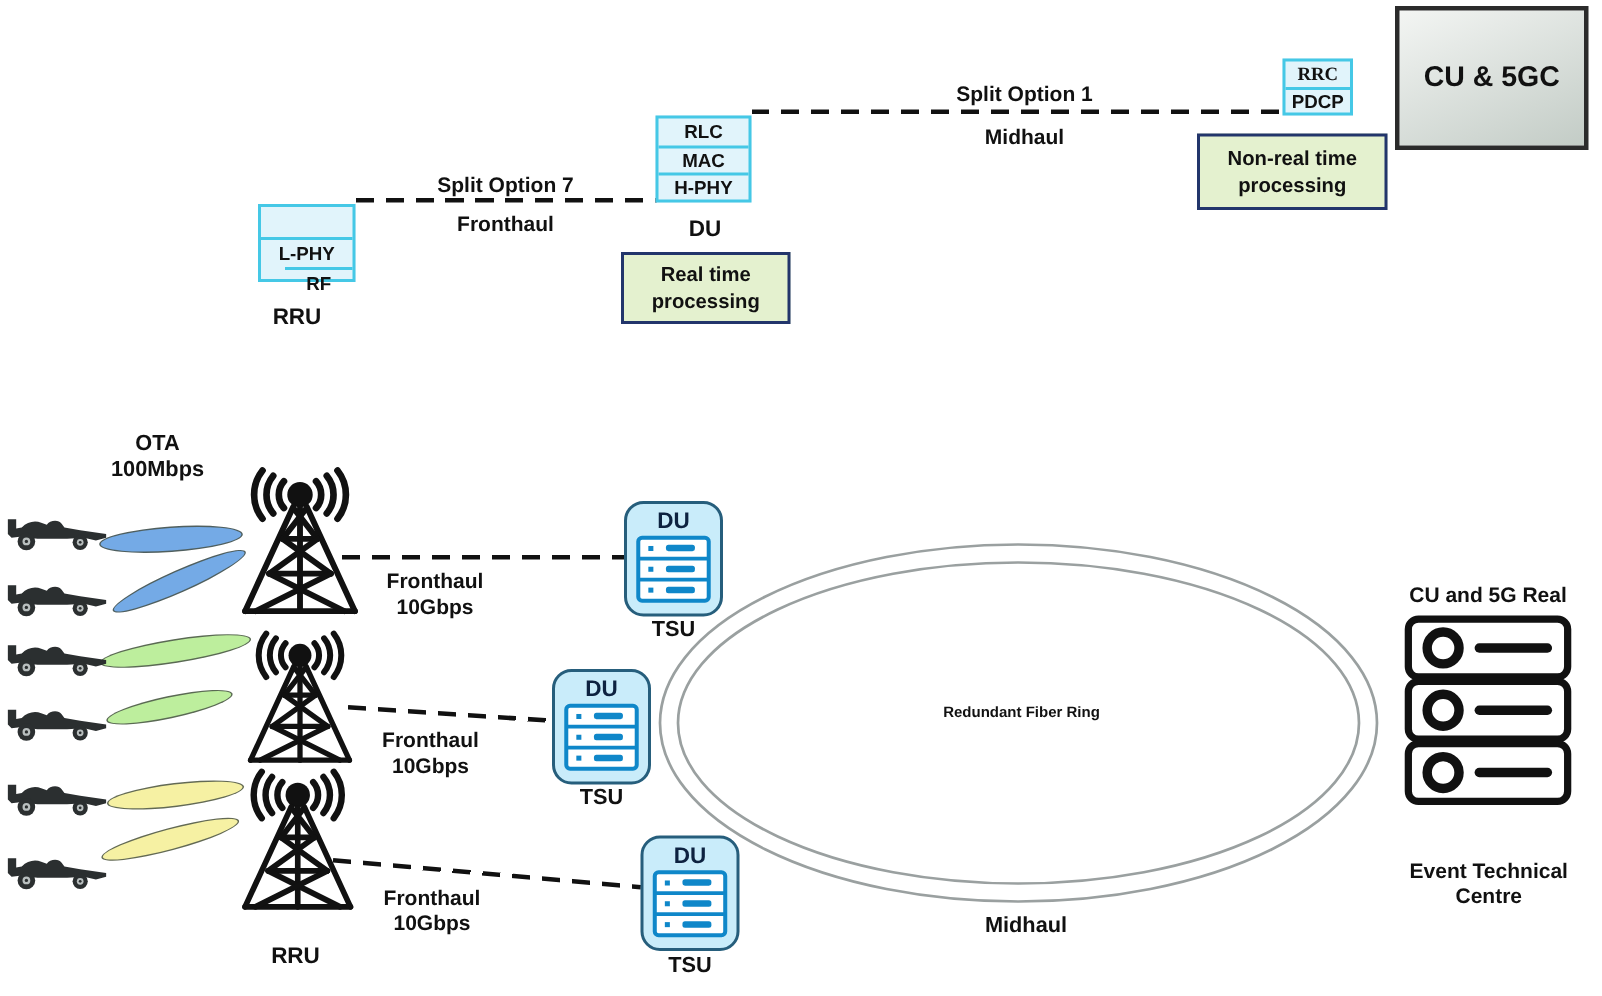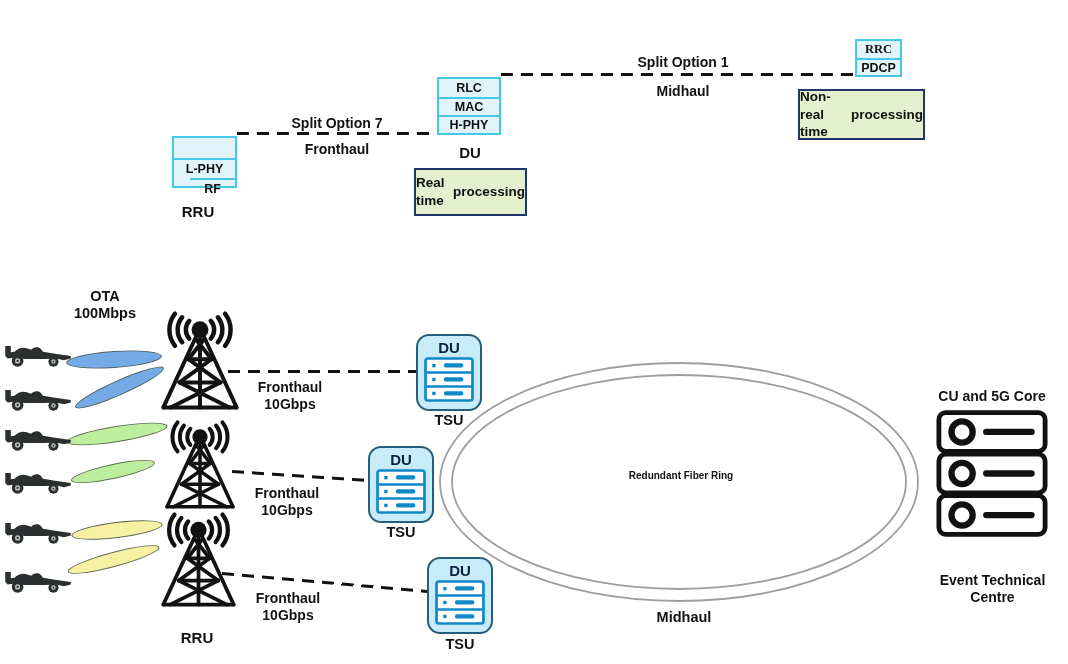--- a/index.html
+++ b/index.html
@@ -9,21 +9,21 @@
     overflow:hidden;
   }
   .lbl{position:absolute;font-weight:700;color:var(--ink,#111);text-align:center;line-height:1.18;}
   
   .stack{position:absolute;border:2px solid var(--cyan-border,#45c8e6);background:var(--cyan-fill,#e1f4fb);box-sizing:border-box;}
   .stack .cell{display:flex;align-items:center;justify-content:center;font-weight:700;
     font-size:12.5px;border-top:2px solid var(--cyan-border,#45c8e6);box-sizing:border-box;}
   .stack .cell.first,.stack .spacer{border-top:none;}
   
   .greenbox{position:absolute;background:var(--green-fill,#e4f1cf);border:2.5px solid var(--navy-border,#22356b);
-    display:flex;flex-direction:row;align-items:center;justify-content:center;
+    display:flex;flex-direction:column;align-items:center;justify-content:center;
     font-weight:700;font-size:13.5px;line-height:1.3;box-sizing:border-box;}
   
   .dash{position:absolute;height:3px;
     background:repeating-linear-gradient(90deg,var(--ink,#111) 0 12px,transparent 12px 20px);}
   .rot{transform-origin:0 50%;}
   
   .beam{position:absolute;border-radius:50%;border:1.6px solid rgba(73,82,70,.85);box-sizing:border-box;}
   .beam.blue{background:var(--beam-blue,#74aae6);}
   .beam.green{background:var(--beam-green,#bdee9d);}
   .beam.yellow{background:var(--beam-yellow,#f6f1a3);}
@@ -142,20 +142,23 @@
   <div class="stack" style="left:855px;top:39px;width:47px;height:38px;">
     <div class="cell first" style="height:17px;font-family:Liberation Serif, serif;">RRC</div>
     <div class="cell" style="height:17px;">PDCP</div>
   </div>
 
   <div class="greenbox" style="left:798px;top:89px;width:127px;height:51px;">
     <span>Non-real time</span>
     <span>processing</span>
   </div>
 
+  <div class="corebox" style="left:930px;top:4px;width:129px;height:96px;">
+    <span>CU &amp; 5GC</span>
+  </div>
 
   <div class="lbl" style="left:55px;top:288px;width:100px;font-size:14.5px;">
     <div>OTA</div>
     <div>100Mbps</div>
   </div>
 
   <div class="beam blue" style="left:66px;top:351px;width:96px;height:17px;transform:rotate(-4deg);"></div>
   <div class="beam blue" style="left:71px;top:380px;width:97px;height:15px;transform:rotate(-24deg);"></div>
   <div class="beam green" style="left:66px;top:426px;width:102px;height:16px;transform:rotate(-9deg);"></div>
   <div class="beam green" style="left:70px;top:464px;width:86px;height:15px;transform:rotate(-12deg);"></div>
@@ -235,21 +238,21 @@
   <div class="lbl" style="left:371px;top:524px;width:60px;font-size:14.5px;">TSU</div>
 
   <div class="tsu" style="left:427px;top:557px;">
     <div class="t">DU</div>
     <svg width="52" height="47" viewBox="0 0 62 56">
         <use href="#srv-blue"></use>
       </svg>
   </div>
   <div class="lbl" style="left:430px;top:636px;width:60px;font-size:14.5px;">TSU</div>
 
-  <div class="lbl" style="left:927px;top:388px;width:130px;font-size:14px;">CU and 5G Core</div>
+  <div class="lbl" style="left:927px;top:388px;width:130px;font-size:14px;">CU and 5G Real</div>
   <svg class="abs" style="left:936px;top:409px;" width="112" height="129" viewBox="0 0 116 132">
       <use href="#srv-black"></use>
     </svg>
   <div class="lbl" style="left:925px;top:572px;width:135px;font-size:14px;">
     <div>Event Technical</div>
     <div>Centre</div>
   </div>
 
 </div>
 

